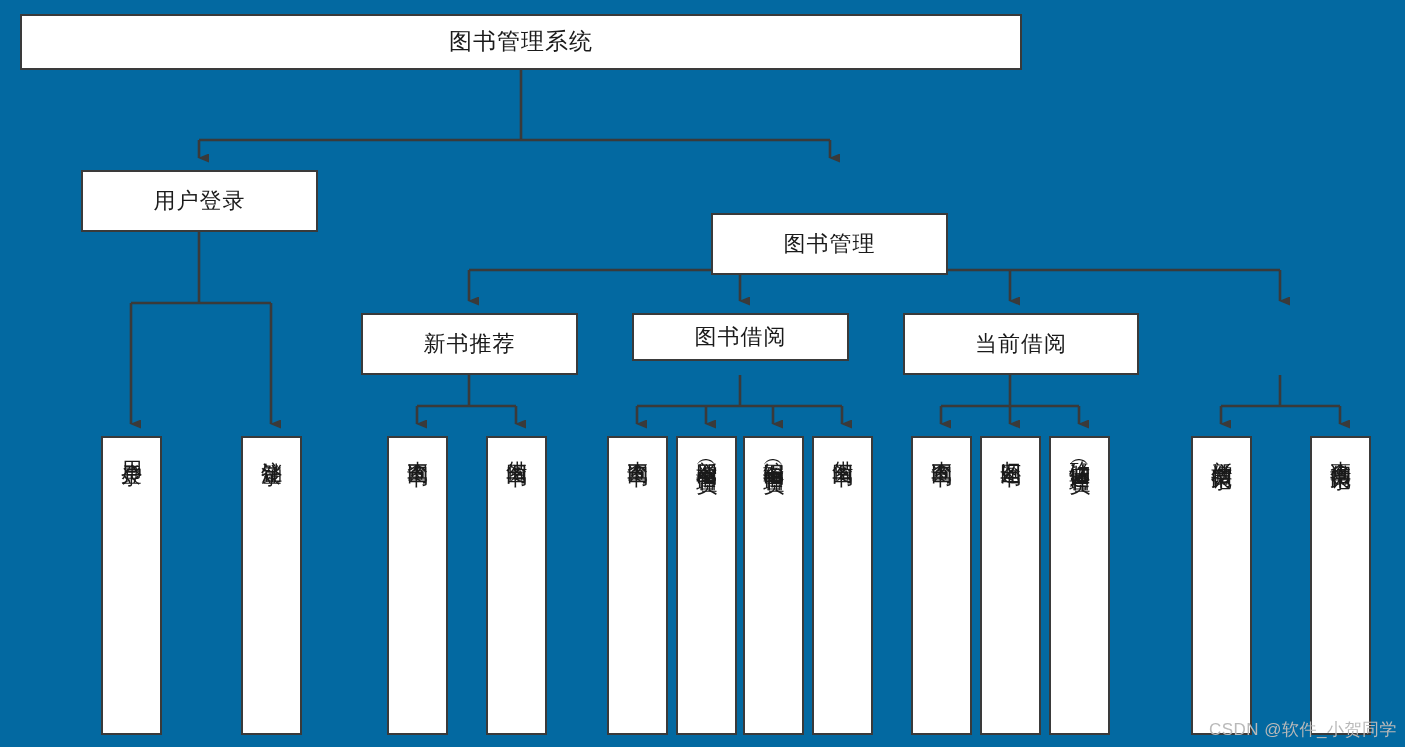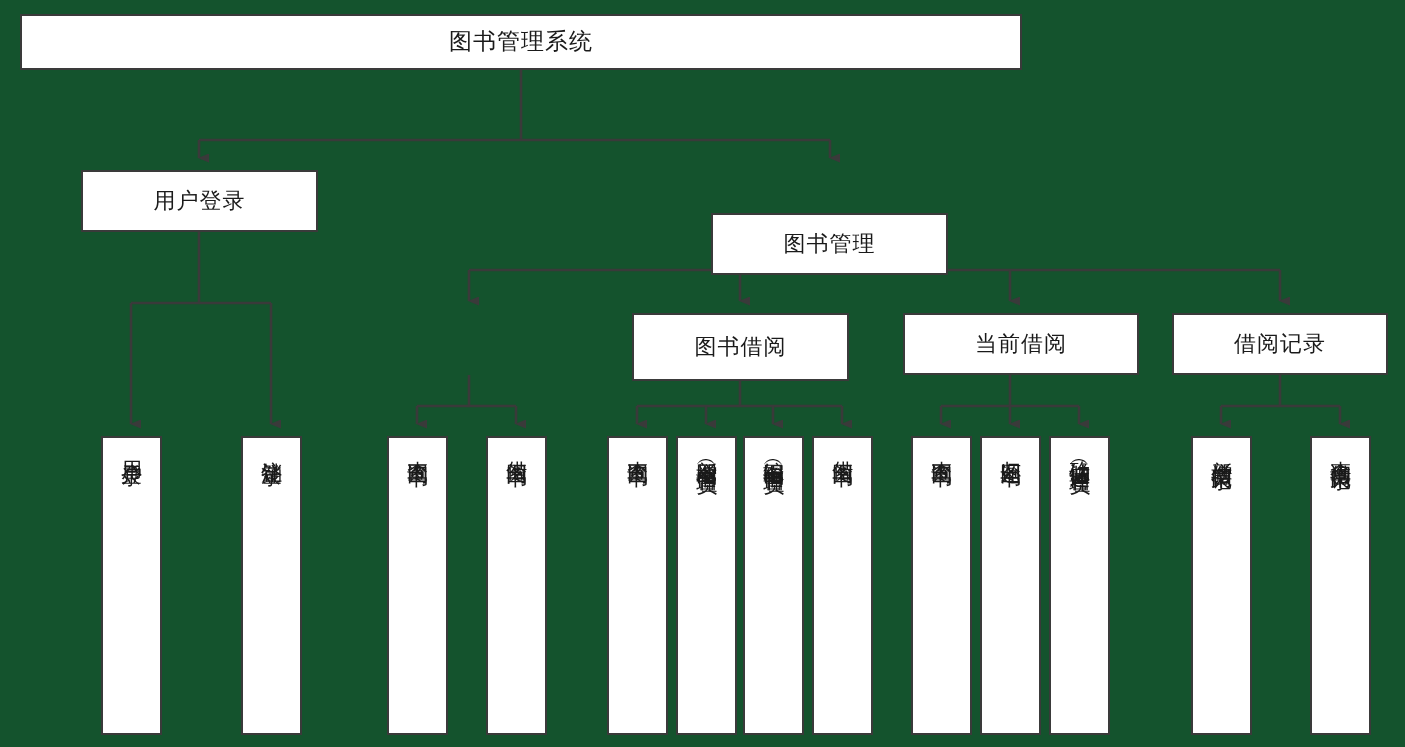--- a/index.html
+++ b/index.html
@@ -8,21 +8,21 @@
     padding: 0;
     background: #ffffff;
   }
   body {
     font-family: "Liberation Sans", "DejaVu Sans", sans-serif;
   }
   #canvas {
     position: relative;
     width: 1405px;
     height: 747px;
-    background: #14532d;
+    background: #0369a1;
     overflow: hidden;
   }
   svg.connectors {
     position: absolute;
     left: 0;
     top: 0;
     width: 1405px;
     height: 747px;
     pointer-events: none;
   }
@@ -135,29 +135,29 @@
     <span class="lbl">图书管理系统</span>
   </div>
 
   <div class="node horiz" style="left:81px; top:170px; width:237px; height:62px;">
     <span class="lbl">用户登录</span>
   </div>
   <div class="node horiz" style="left:711px; top:170px; width:237px; height:62px;margin-top:43px;">
     <span class="lbl">图书管理</span>
   </div>
 
-  <div class="node horiz" style="left:632px; top:313px; width:217px; height:68px;">
+  <div class="node horiz" style="left:361px; top:313px; width:217px; height:62px;">
+    <span class="lbl">新书推荐</span>
+  </div>
+  <div class="node horiz" style="left:632px; top:313px; width:217px; height:48px;">
     <span class="lbl">图书借阅</span>
   </div>
   <div class="node horiz" style="left:903px; top:313px; width:236px; height:62px;">
     <span class="lbl">当前借阅</span>
   </div>
-  <div class="node horiz" style="left:1172px; top:313px; width:216px; height:62px;">
-    <span class="lbl">借阅记录</span>
-  </div>
 
   <div class="node vert" style="left:101px; top:436px; width:61px; height:299px;">
     <span class="lbl">用户登录</span>
   </div>
   <div class="node vert" style="left:241px; top:436px; width:61px; height:299px;">
     <span class="lbl">注销登录</span>
   </div>
 
   <div class="node vert" style="left:387px; top:436px; width:61px; height:299px;">
     <span class="lbl">查询图书</span>
@@ -189,14 +189,15 @@
     <span class="lbl">确认归还（管理员）</span>
   </div>
 
   <div class="node vert" style="left:1191px; top:436px; width:61px; height:299px;">
     <span class="lbl">新增借阅记录</span>
   </div>
   <div class="node vert" style="left:1310px; top:436px; width:61px; height:299px;">
     <span class="lbl">查询借阅记录</span>
   </div>
 
+  <div class="watermark">CSDN @软件_小贺同学</div>
 
 </div>
 
 </body></html>

